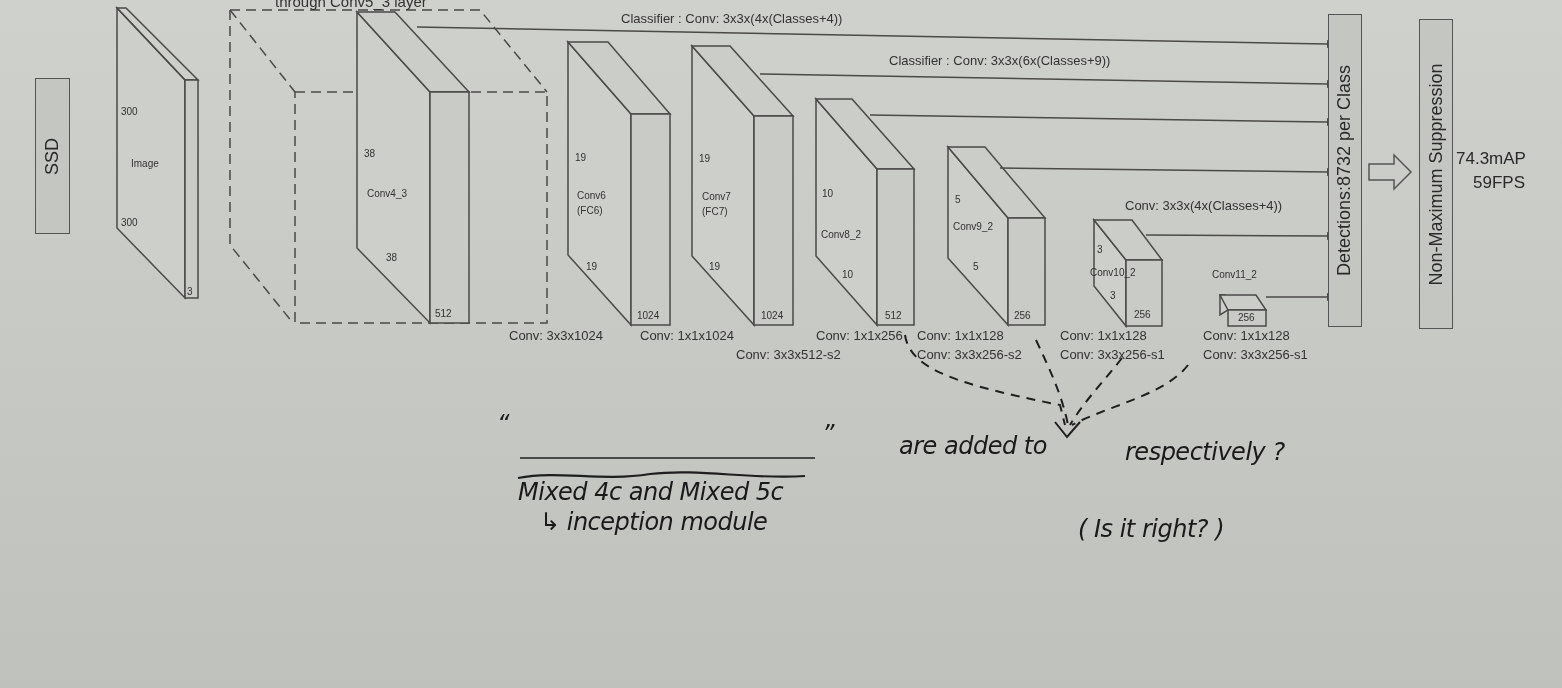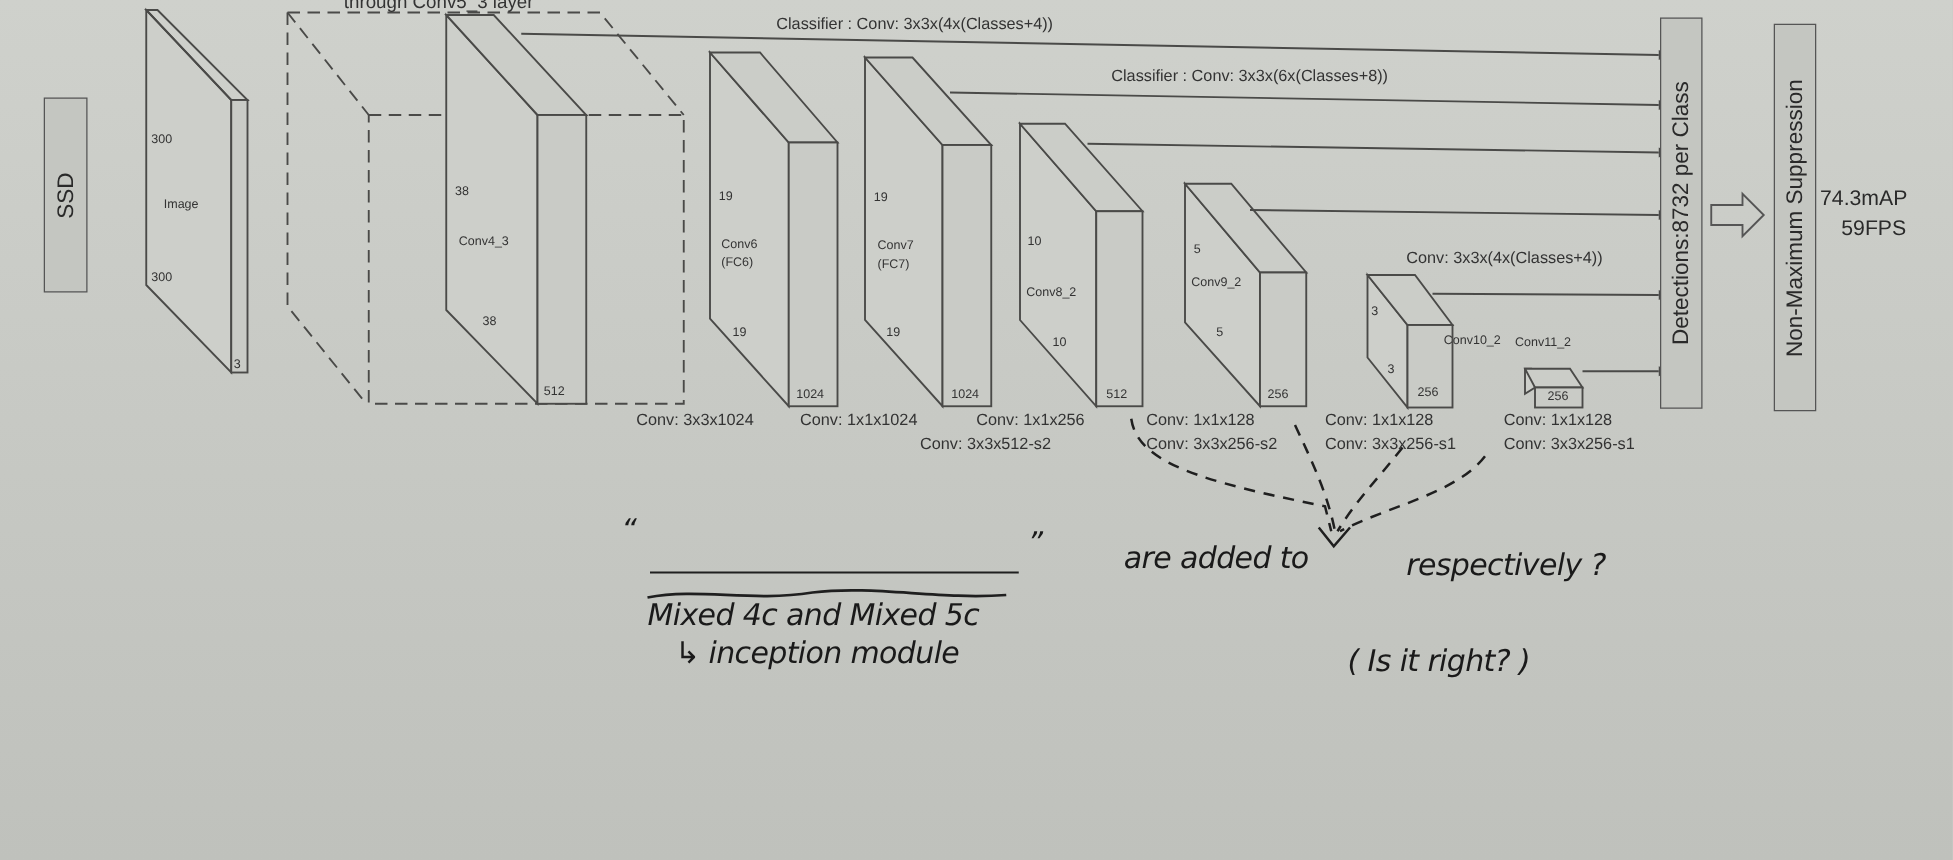--- a/index.html
+++ b/index.html
@@ -124,34 +124,34 @@
 <div class="t sm" style="left:821px;top:230px;">Conv8_2</div>
 <div class="t sm" style="left:842px;top:270px;">10</div>
 <div class="t sm" style="left:885px;top:311px;">512</div>
 
 <div class="t sm" style="left:955px;top:195px;">5</div>
 <div class="t sm" style="left:953px;top:222px;text-align:center;">Conv9_2</div>
 <div class="t sm" style="left:973px;top:262px;">5</div>
 <div class="t sm" style="left:1014px;top:311px;">256</div>
 
 <div class="t sm" style="left:1097px;top:245px;">3</div>
-<div class="t sm" style="left:1155px;top:268px;">Conv10_2</div>
+<div class="t sm" style="left:1090px;top:268px;">Conv10_2</div>
 <div class="t sm" style="left:1110px;top:291px;">3</div>
 <div class="t sm" style="left:1134px;top:310px;">256</div>
 
 <div class="t sm" style="left:1212px;top:270px;">Conv11_2</div>
 <div class="t sm" style="left:1238px;top:313px;">256</div>
 
 <div class="t md" style="left:621px;top:12px;">Classifier : Conv: 3x3x(4x(Classes+4))</div>
-<div class="t md" style="left:889px;top:54px;">Classifier : Conv: 3x3x(6x(Classes+8))</div>
+<div class="t md" style="left:889px;top:54px;">Classifier : Conv: 3x3x(6x(Classes+9))</div>
 <div class="t md" style="left:1125px;top:199px;">Conv: 3x3x(4x(Classes+4))</div>
 
 <div class="t md" style="left:509px;top:329px;">Conv: 3x3x1024</div>
 <div class="t md" style="left:640px;top:329px;">Conv: 1x1x1024</div>
-<div class="t md" style="left:781px;top:329px;">Conv: 1x1x256</div>
+<div class="t md" style="left:816px;top:329px;">Conv: 1x1x256</div>
 <div class="t md" style="left:736px;top:348px;">Conv: 3x3x512-s2</div>
 <div class="t md" style="left:917px;top:329px;">Conv: 1x1x128</div>
 <div class="t md" style="left:917px;top:348px;">Conv: 3x3x256-s2</div>
 <div class="t md" style="left:1060px;top:329px;">Conv: 1x1x128</div>
 <div class="t md" style="left:1060px;top:348px;">Conv: 3x3x256-s1</div>
 <div class="t md" style="left:1203px;top:329px;">Conv: 1x1x128</div>
 <div class="t md" style="left:1203px;top:348px;">Conv: 3x3x256-s1</div>
 
 <div class="vert" style="left:1328px;top:14px;width:32px;height:311px;">
   <span>Detections:8732  per Class</span>

